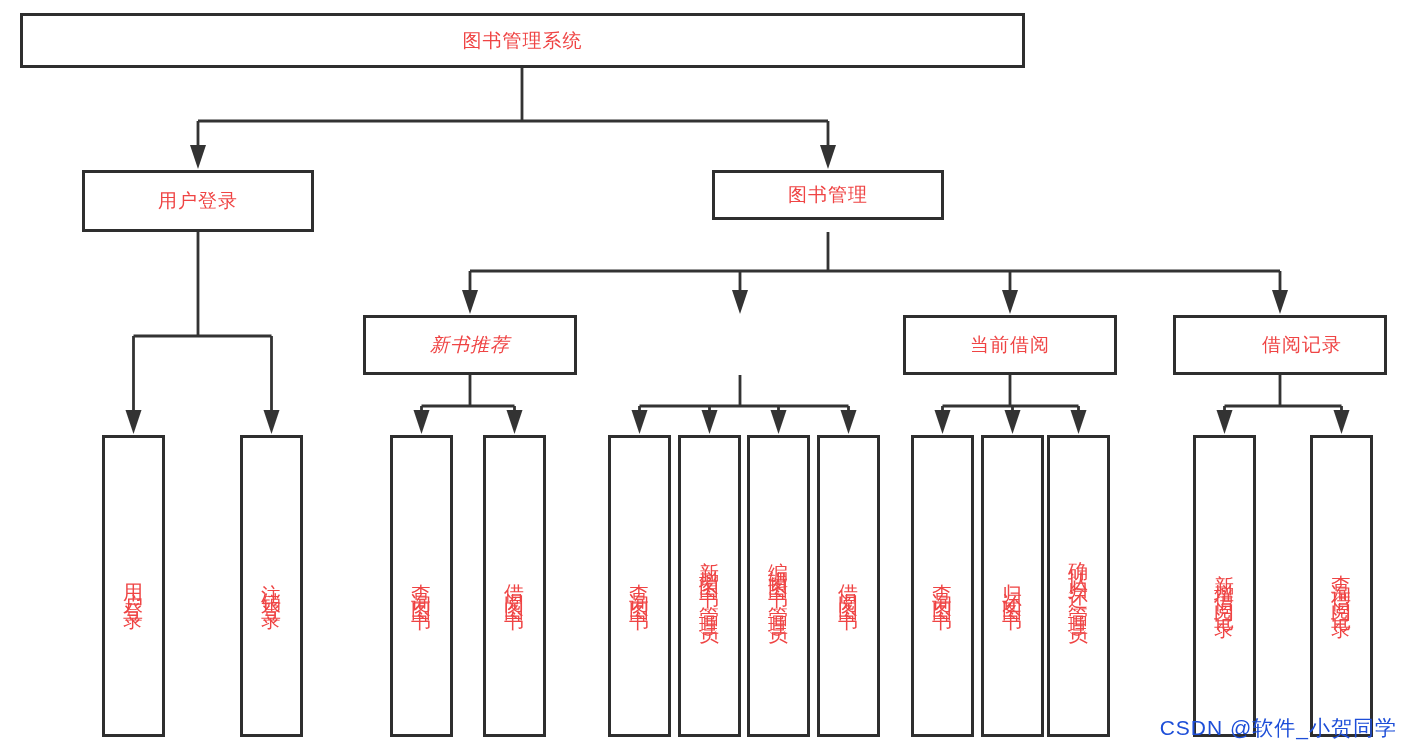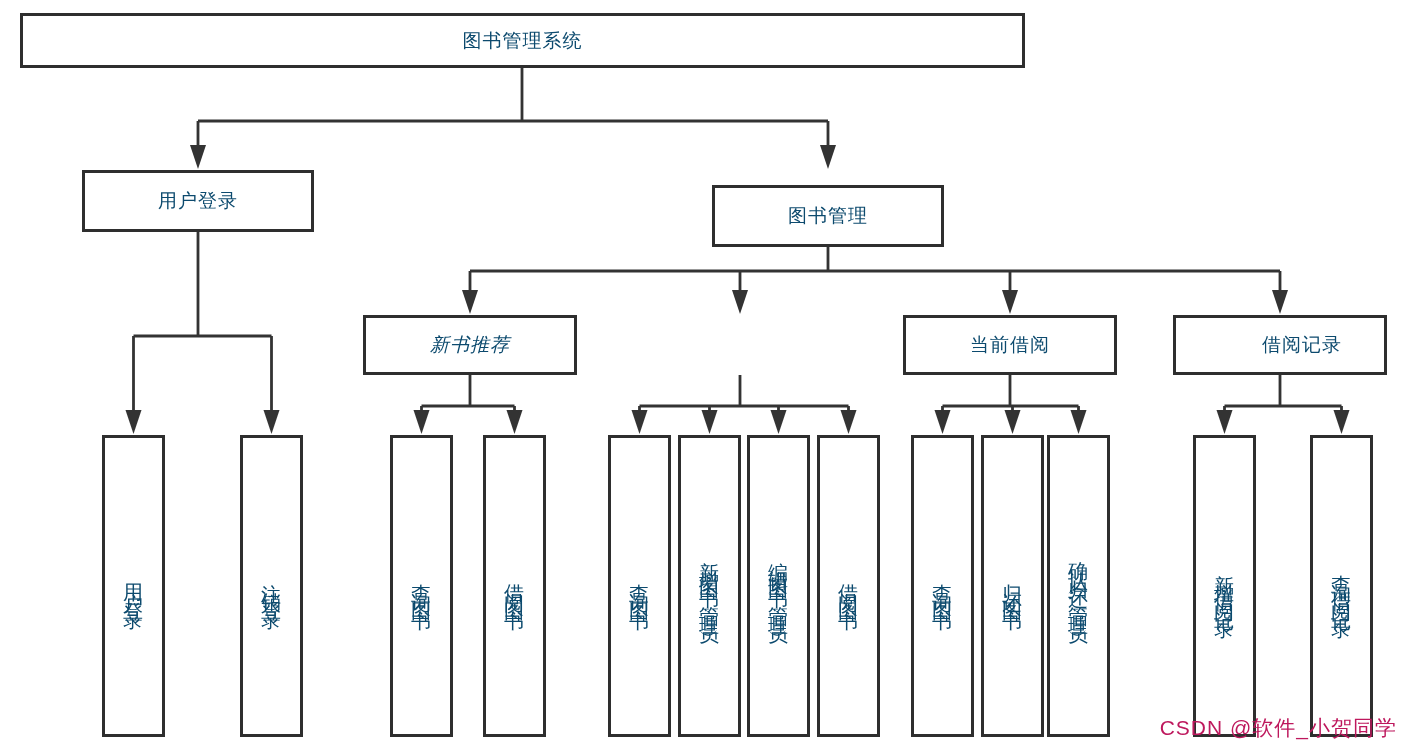--- a/index.html
+++ b/index.html
@@ -15,41 +15,41 @@
     z-index:1;
   }
   .node{
     position:absolute;
     box-sizing:border-box;
     background:#ffffff;
     border:3px solid #2e2e2e;
     display:flex;
     align-items:center;
     justify-content:center;
-    color:#0c4a6e;
+    color:#ef4444;
     z-index:2;
   }
   .node.h{
     font-size:19px;
     letter-spacing:1px;
     white-space:nowrap;
   }
   .node.v{
     writing-mode:vertical-rl;
     text-orientation:mixed;
     font-size:20px;
     letter-spacing:9px;
     line-height:1;
   }
   #watermark{
     position:absolute;
     right:8px;
     bottom:5px;
     font-size:21px;
-    color:#be185d;
+    color:#1d4ed8;
     letter-spacing:1px;
     z-index:3;
     white-space:nowrap;
   }
 </style>
 </head>
 <body>
 
 <div id="canvas">
 
@@ -96,21 +96,21 @@
       <polygon points="1070.5,410 1086.5,410 1078.5,434"></polygon>
 
       <polygon points="1216.5,410 1232.5,410 1224.5,434"></polygon>
       <polygon points="1333.5,410 1349.5,410 1341.5,434"></polygon>
     </g>
   </svg>
 
   <div class="node h" style="left:20px;top:13px;width:1005px;height:55px;">图书管理系统</div>
 
   <div class="node h" style="left:82px;top:170px;width:232px;height:62px;">用户登录</div>
-  <div class="node h" style="left:712px;top:185px;width:232px;height:62px;">图书管理</div>
+  <div class="node h" style="left:712px;top:170px;width:232px;height:50px;">图书管理</div>
 
   <div class="node h" style="left:363px;top:315px;width:214px;height:60px;font-style:italic;">新书推荐</div>
   <div class="node h" style="left:903px;top:315px;width:214px;height:60px;">当前借阅</div>
   <div class="node h" style="left:1173px;top:315px;width:214px;height:60px;padding-left:44px;">借阅记录</div>
 
   <div class="node v" style="left:102px;top:435px;width:63px;height:302px;">用户登录</div>
   <div class="node v" style="left:240px;top:435px;width:63px;height:302px;">注销登录</div>
 
   <div class="node v" style="left:390px;top:435px;width:63px;height:302px;">查询图书</div>
   <div class="node v" style="left:483px;top:435px;width:63px;height:302px;">借阅图书</div>

